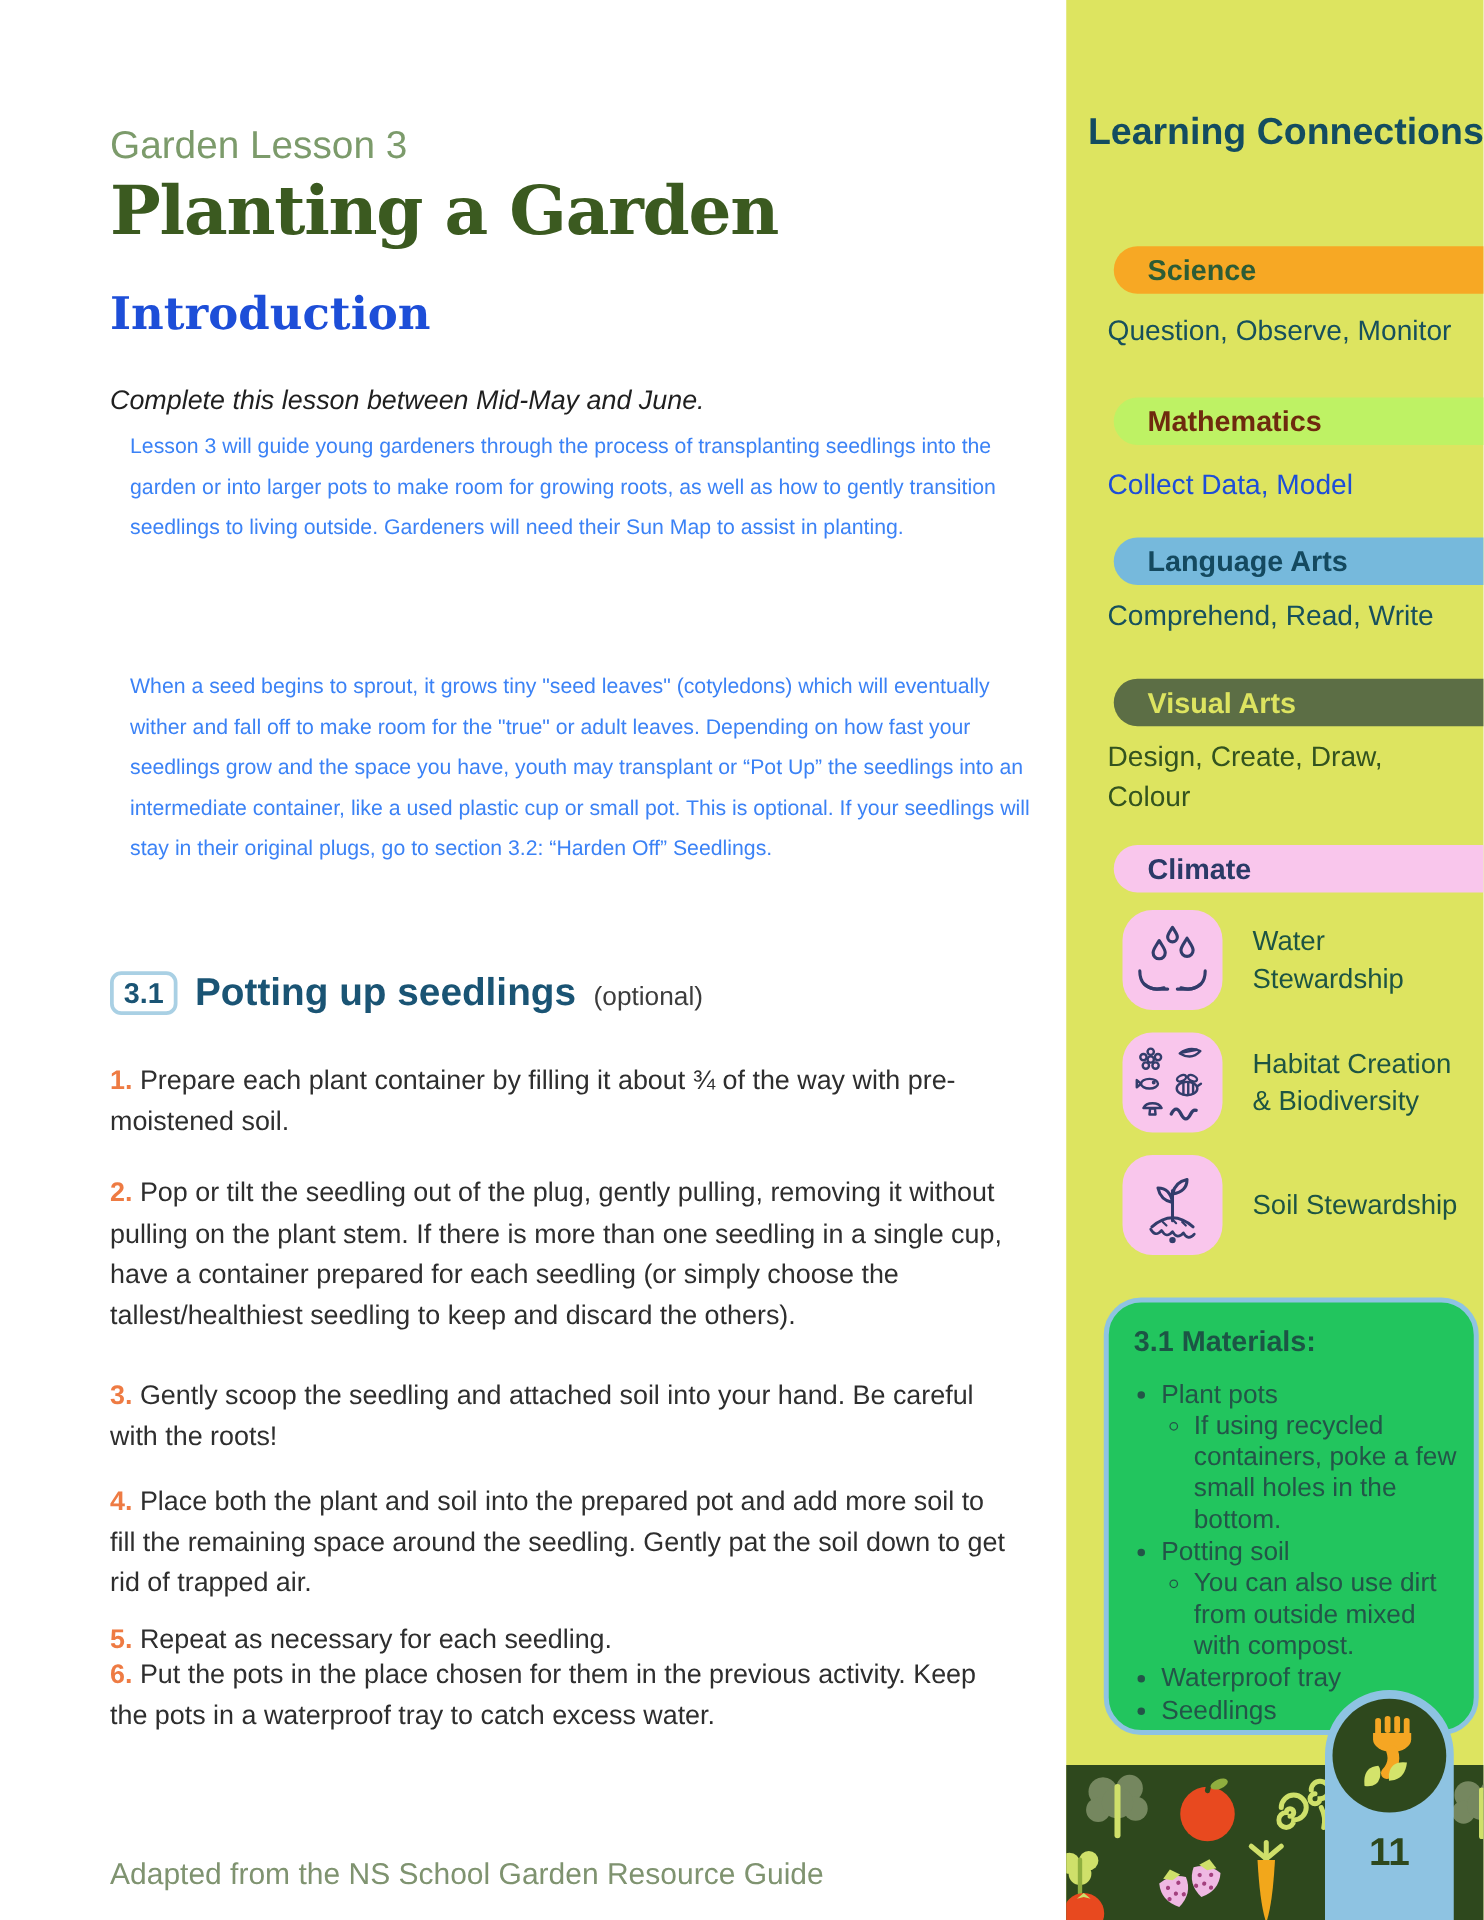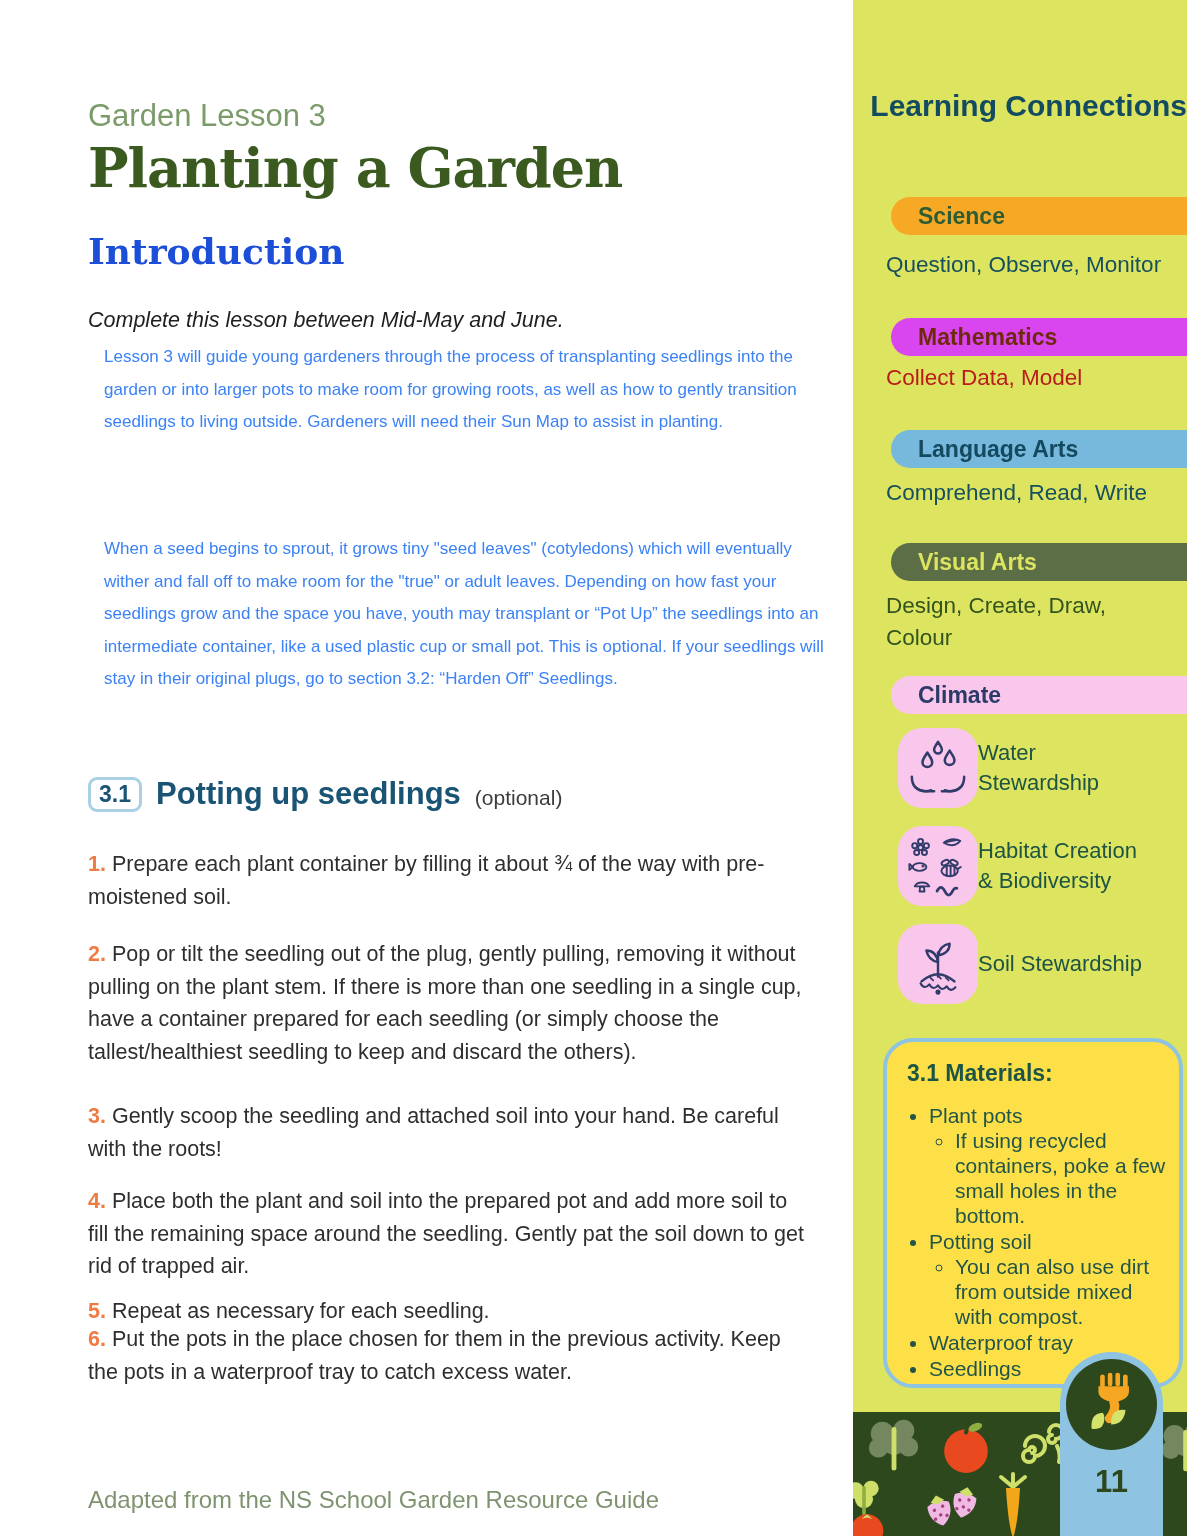--- a/index.html
+++ b/index.html
@@ -29,39 +29,39 @@
   .footer{position:absolute;top:1486px;font-size:24px;color:#7f9370;}
 
   
   .sidebar{position:absolute;left:853px;top:0;width:334px;height:1536px;background:#dde460;}
   .sidebar-heading{position:absolute;top:85px;left:0;width:100%;text-align:right;
                    font-size:30px;font-weight:700;color:#134c60;line-height:41px;}
   .pill{position:absolute;left:38px;right:0;height:38px;border-radius:19px 0 0 19px;
         display:flex;align-items:center;padding-left:27px;font-weight:700;font-size:23px;
         box-sizing:border-box;}
   .pill-science{top:197px;background:#f7a824;color:#2d5c35;}
-  .pill-math{top:318px;background:#d946ef;color:#6e2a0e;}
+  .pill-math{top:318px;background:#bef264;color:#6e2a0e;}
   .pill-lang{top:430px;background:#76b9dc;color:#14495f;text-align:right;}
   .pill-visual{top:543px;background:#5c6e45;color:#dde460;}
   .pill-climate{top:676px;background:#f9c6ec;color:#2b3a67;}
   .skills{position:absolute;left:33px;font-size:22.5px;line-height:32px;width:285px;}
   .skills-science{top:249px;color:#17505c;}
-  .skills-math{top:362px;color:#b91c1c;}
+  .skills-math{top:372px;color:#1d4ed8;}
   .skills-lang{top:477px;color:#17505c;}
   .skills-visual{top:590px;color:#33531f;width:250px;}
 
-  .climate-row{position:absolute;left:45px;display:flex;align-items:center;width:285px;}
+  .climate-row{position:absolute;left:45px;display:flex;align-items:center;gap:24px;width:285px;}
   .row-water{top:728px}.row-habitat{top:826px}.row-soil{top:924px}
   .climate-icon{width:80px;height:80px;background:#f9c6ec;border-radius:24px;flex:0 0 80px;
                 display:flex;align-items:center;justify-content:center;}
   .climate-label{font-size:22px;color:#1d5443;line-height:30px;width:176px;}
 
   .materials{position:absolute;left:30px;top:1038px;width:300px;height:350px;
              border:4px solid #8ec3e2;border-radius:30px;box-sizing:border-box;
-             background:#fde047;padding:14px 8px 0 18px;z-index:2;}
+             background:#22c55e;padding:14px 8px 0 18px;z-index:2;}
   .mat-heading{font-size:23px;font-weight:700;color:#1c5545;margin:4px 0 16px 2px;}
   .mat-list{margin:0;padding-left:24px;font-size:21px;color:#235548;line-height:25px;}
   .mat-list>li{margin-bottom:1px;}
   .mat-list ul{list-style:circle;padding-left:26px;margin:0;}
 
   .veg-strip{position:absolute;left:0;top:1412px;width:334px;height:124px;
              background:#2e481d;overflow:hidden;z-index:1;}
   .veg{position:absolute;}
 
   .tab{position:absolute;left:207px;top:1352px;width:103px;height:184px;background:#8ec3e2;

